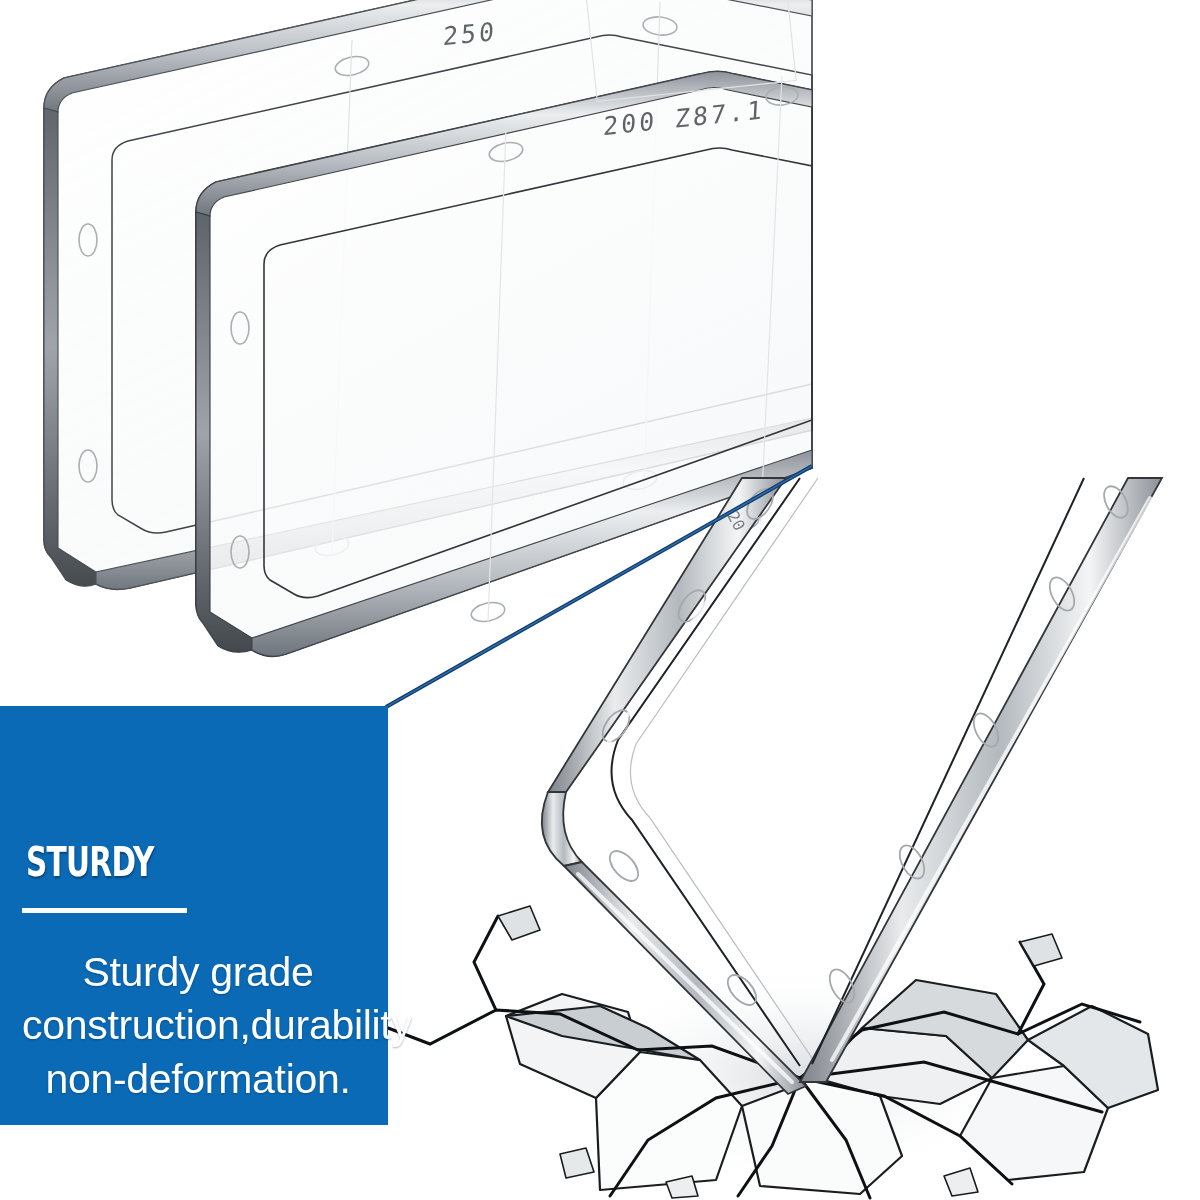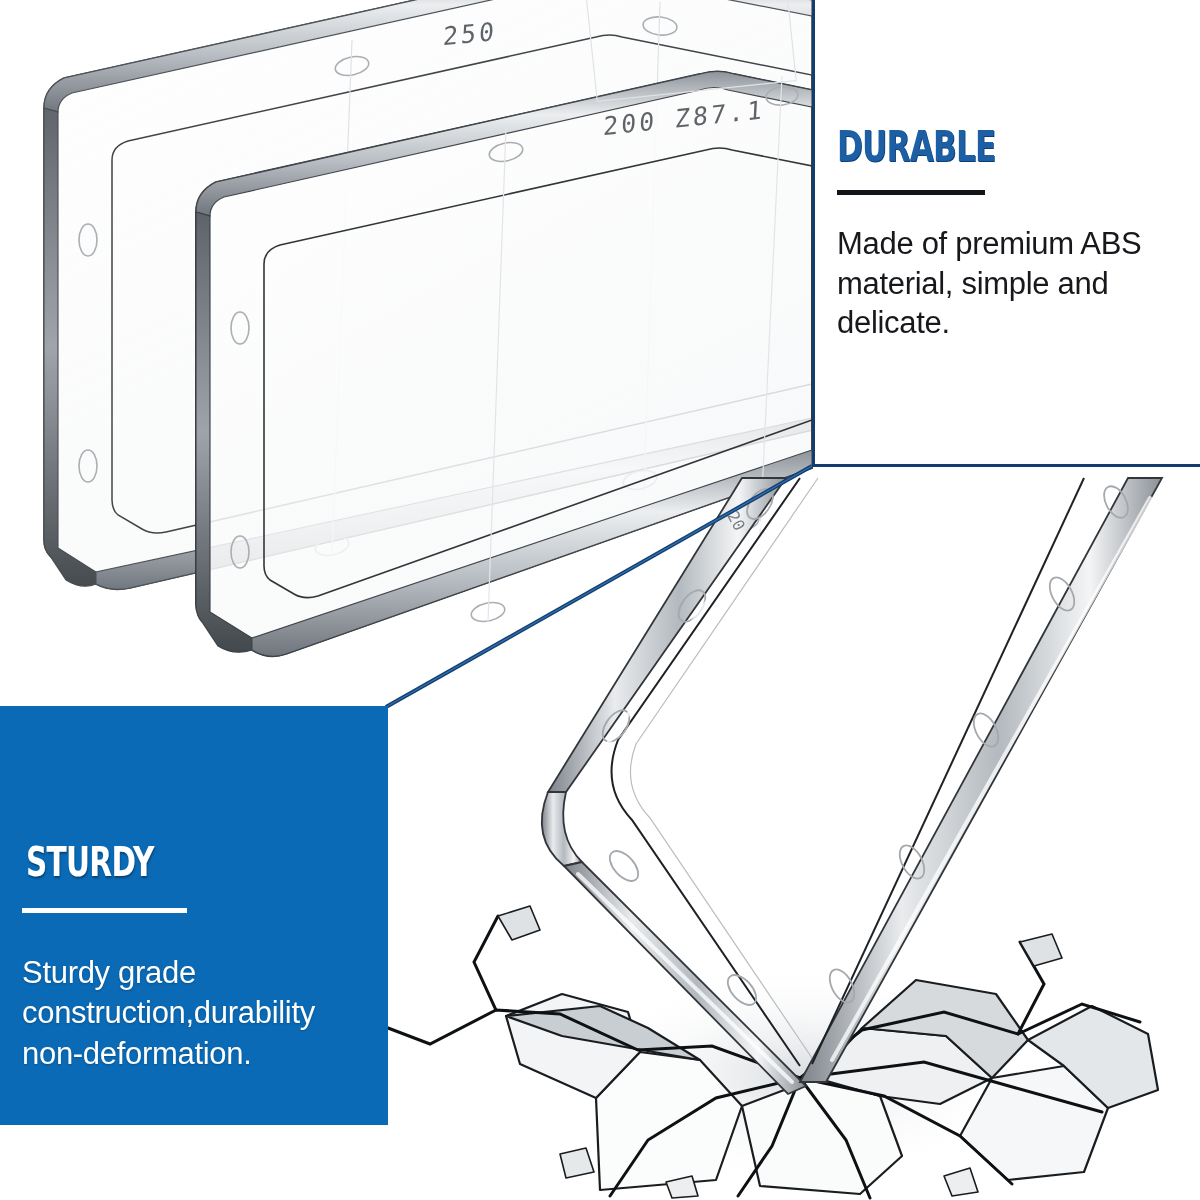--- a/index.html
+++ b/index.html
@@ -84,28 +84,29 @@
     text-shadow:1px 2px 2px rgba(2,40,74,.55);
   }
   #sturdy-rule{
     position:absolute;
     left:22px;top:202px;
     width:165px;height:5px;
     background:#ffffff;
   }
   #sturdy-body{
     position:absolute;
-    left:22px;top:247px;
+    left:22px;top:240px;
     width:352px;
     font-family:"Liberation Sans", sans-serif;
-    font-size:31px;
+    font-size:41px;
     line-height:1.3;
     color:#ffffff;
     letter-spacing:-0.3px;
     text-shadow:0 1px 2px rgba(2,40,74,.35);
+    text-align:center;
   }
 
   
   .emboss{
     position:absolute;
     font-family:"DejaVu Sans Mono", monospace;
     color:#4a4f55;
     white-space:nowrap;
     z-index:22;
     opacity:.88;
@@ -329,25 +330,20 @@
     <line x1="386" y1="707" x2="812" y2="466" stroke="#123d6e" stroke-width="4"></line>
     <line x1="386" y1="707" x2="812" y2="466" stroke="#2f6fae" stroke-width="1.4"></line>
   </svg>
 
   <div class="emboss" id="mark-250">250</div>
 
   <div class="emboss" id="mark-200">200 Z87.1</div>
 
   <div class="emboss" id="mark-vplate">20</div>
 
-  <div id="durable-callout">
-    <div id="durable-heading">DURABLE</div>
-    <div id="durable-rule"></div>
-    <div id="durable-body">Made of premium ABS material, simple and delicate.</div>
-  </div>
 
   <div id="sturdy-panel">
     <div id="sturdy-heading">STURDY</div>
     <div id="sturdy-rule"></div>
     <div id="sturdy-body">Sturdy grade construction,durability non-deformation.</div>
   </div>
 
 </div>
 
 </body></html>

